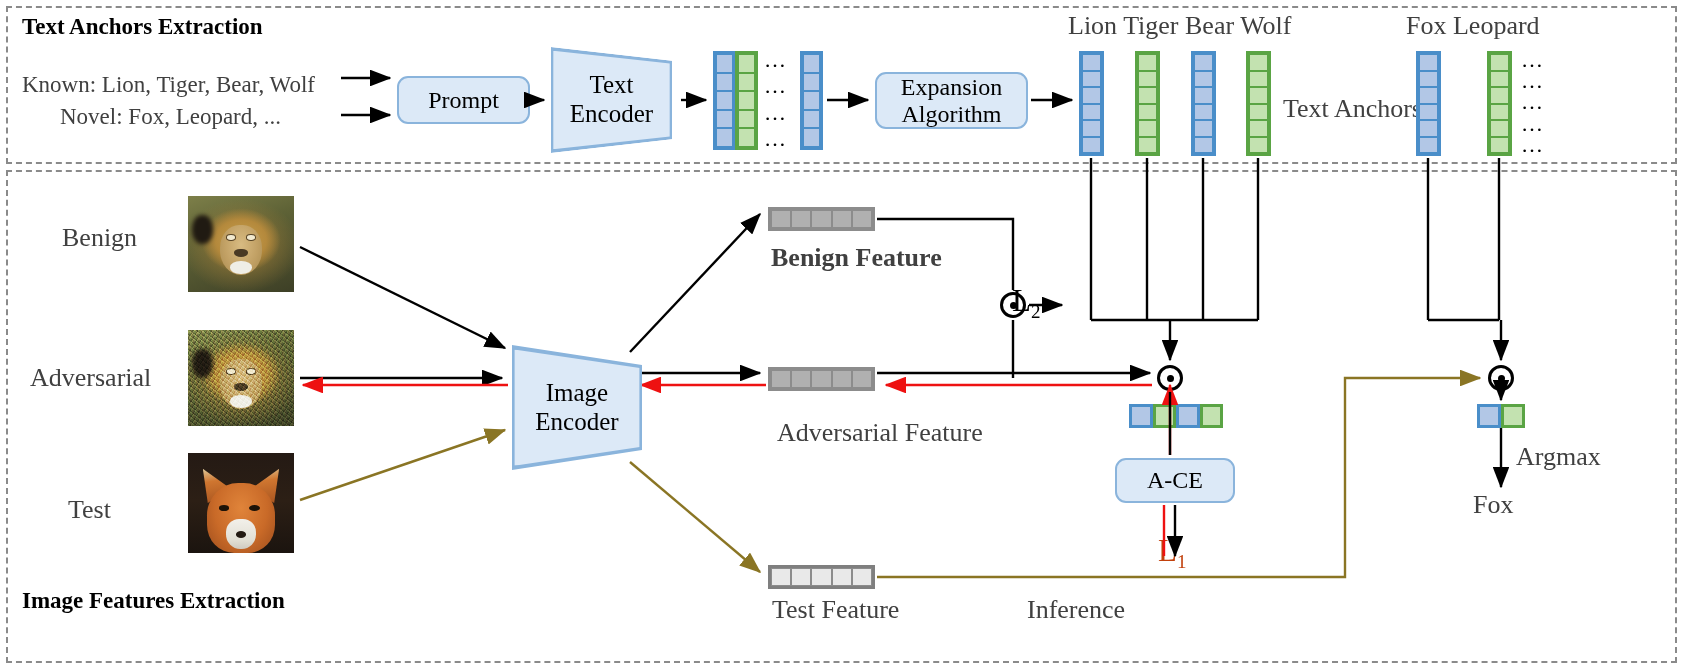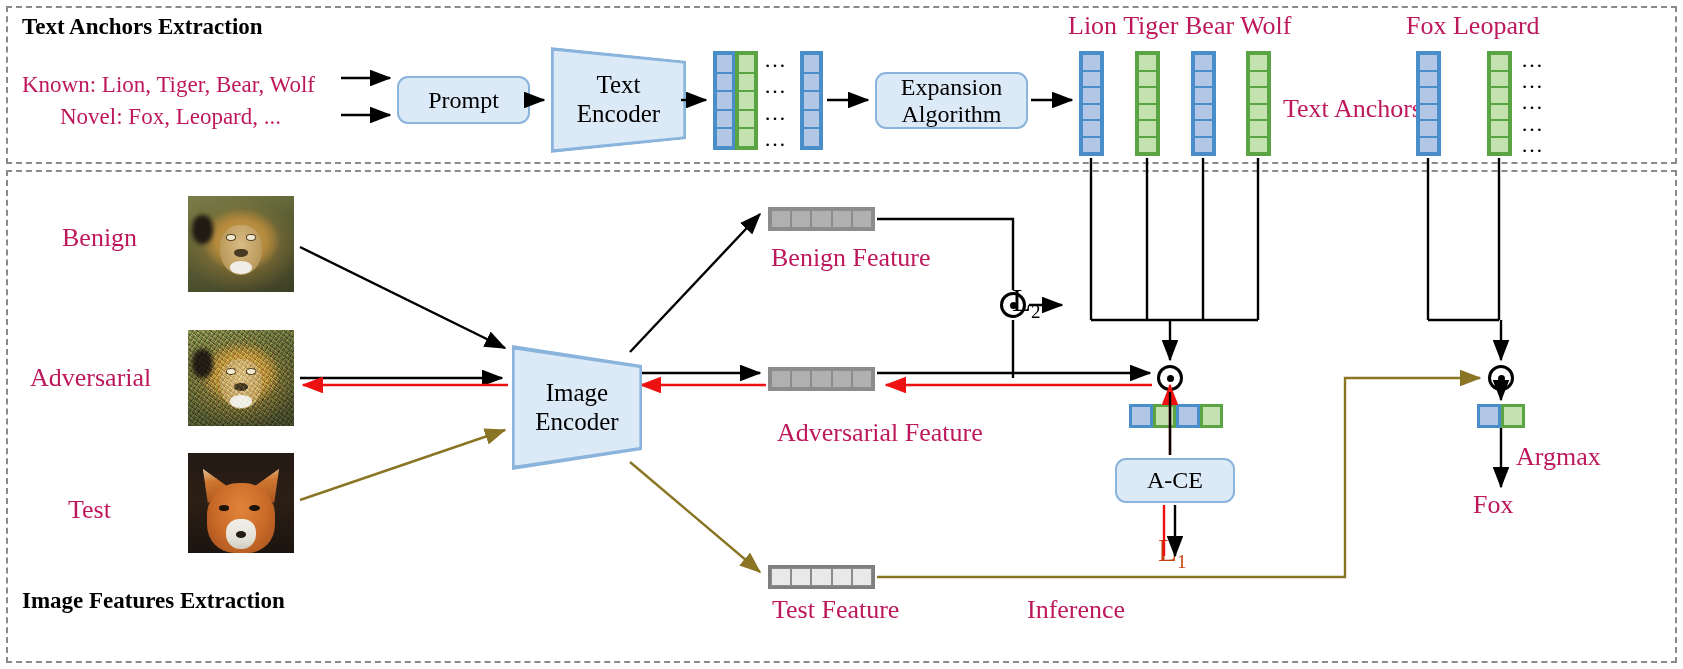--- a/index.html
+++ b/index.html
@@ -29,21 +29,21 @@
     color:#000;
     white-space:nowrap;
   }
   #title-top    { left:22px; top:14px; }
   #title-bottom { left:22px; top:588px; }
 
   
   .lbl {
     position:absolute;
     font-size:23px;
-    color:#be185d;
+    color:#404040;
     white-space:nowrap;
     line-height:1;
   }
   .lbl.big { font-size:26px; }
 
   
   .rbox {
     position:absolute;
     background:#dce9f7;
     border:2px solid #8ab4dc;
@@ -251,21 +251,21 @@
   <div class="panel-title" id="title-bottom">Image Features Extraction</div>
   <div class="panel-title" id="title-top">Text Anchors Extraction</div>
 
   <div class="lbl" style="left:60px; top:105px;">Novel: Fox, Leopard, ...</div>
   <div class="lbl" style="left:22px; top:73px;">Known: Lion, Tiger, Bear, Wolf</div>
 
   <div class="rbox" style="left:397px; top:76px; width:133px; height:48px;">
     <span>Prompt</span>
   </div>
 
-  <div class="trap trap-text" style="left:551px; top:47px; width:135px; height:106px; background:transparent;">
+  <div class="trap trap-text" style="left:551px; top:47px; width:121px; height:106px; background:transparent;">
     <div class="trap-outline"></div>
     <div class="trap-inner"></div>
     <div class="tcap">
       <div>Text</div>
       <div>Encoder</div>
     </div>
   </div>
 
   <div class="vcol blue" style="left:713px; top:51px; width:23px; height:99px;">
     <div class="cell"></div>
@@ -410,21 +410,21 @@
     </div>
   </div>
 
   <div class="featbar" style="left:768px; top:207px; width:107px; height:24px;">
     <div class="fc"></div>
       <div class="fc"></div>
       <div class="fc"></div>
       <div class="fc"></div>
       <div class="fc"></div>
   </div>
-  <div class="lbl big" style="left:771px; top:245px;">Benign Feature</div>
+  <div class="lbl big" style="left:771px; top:245px;font-weight:bold;">Benign Feature</div>
 
   <div class="featbar" style="left:768px; top:367px; width:107px; height:24px;">
     <div class="fc"></div>
       <div class="fc"></div>
       <div class="fc"></div>
       <div class="fc"></div>
       <div class="fc"></div>
   </div>
   <div class="lbl big" style="left:777px; top:420px;">Adversarial Feature</div>
 

